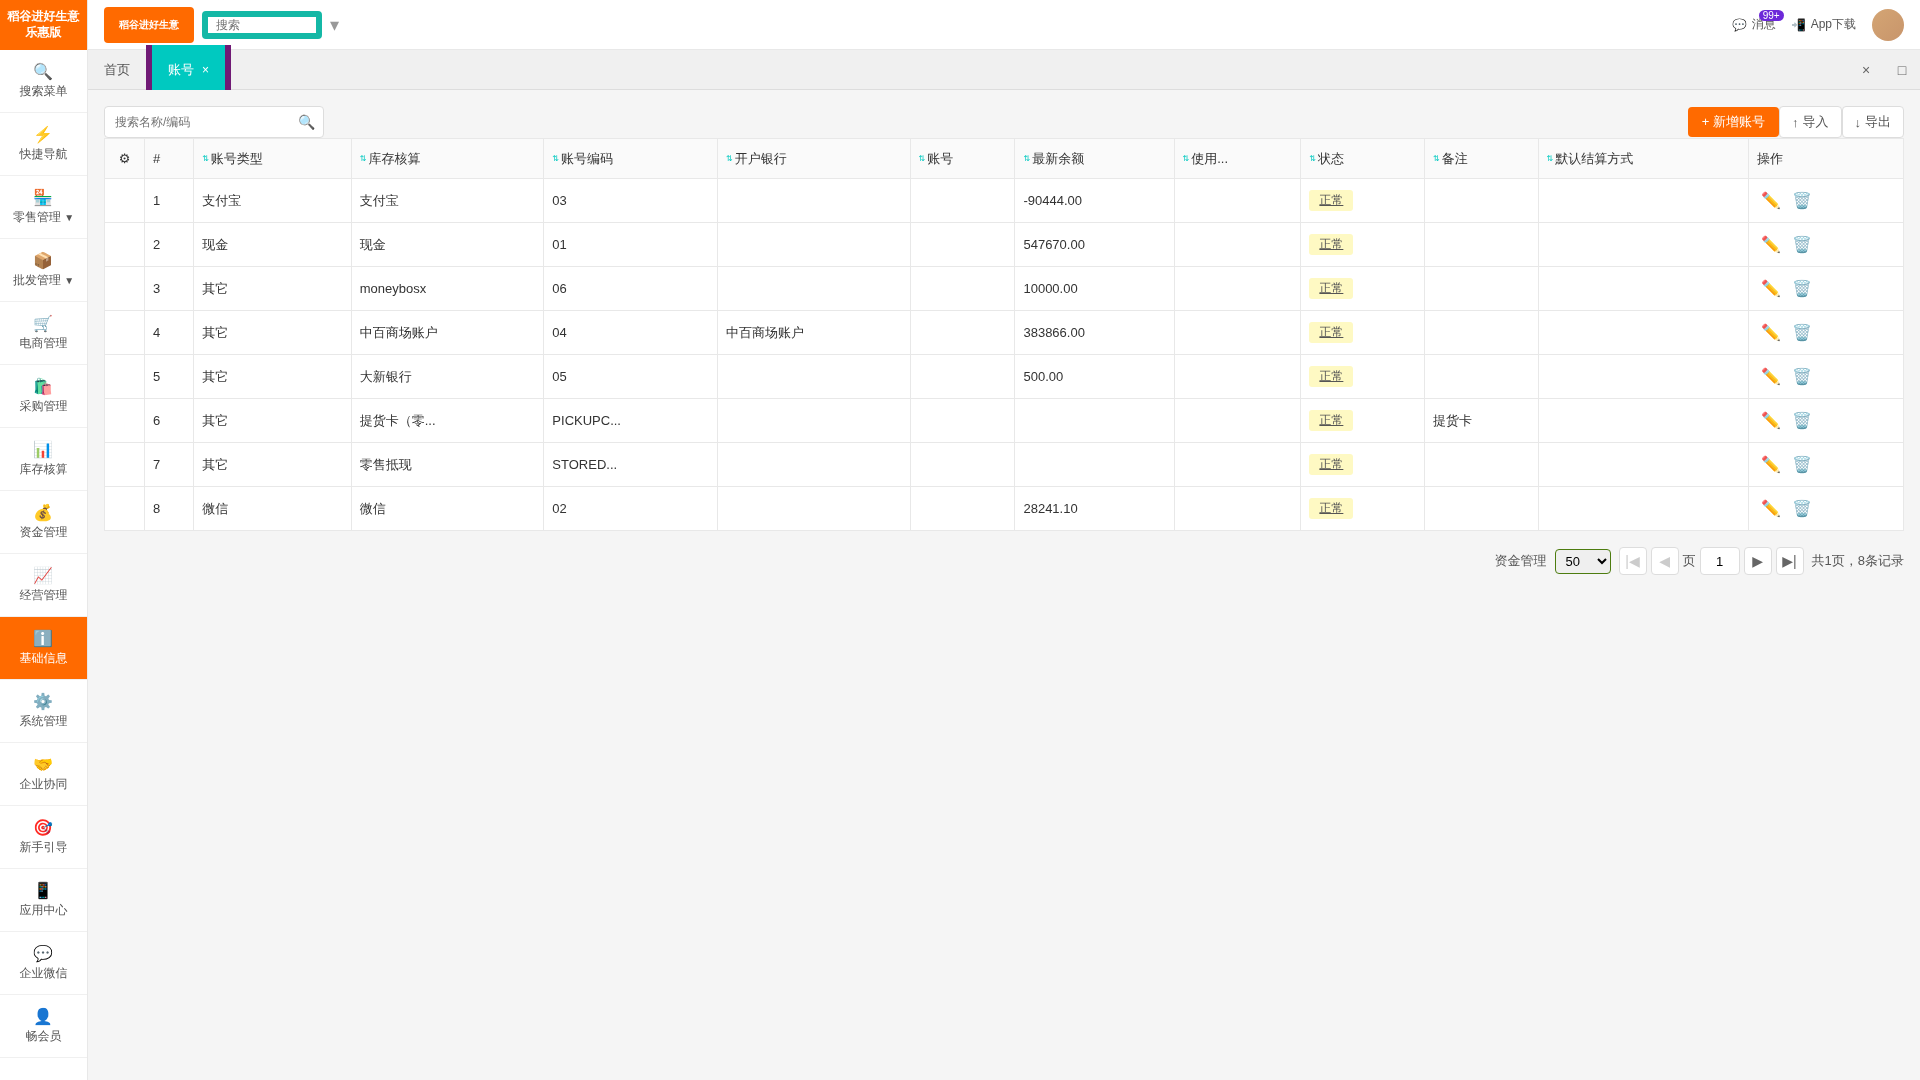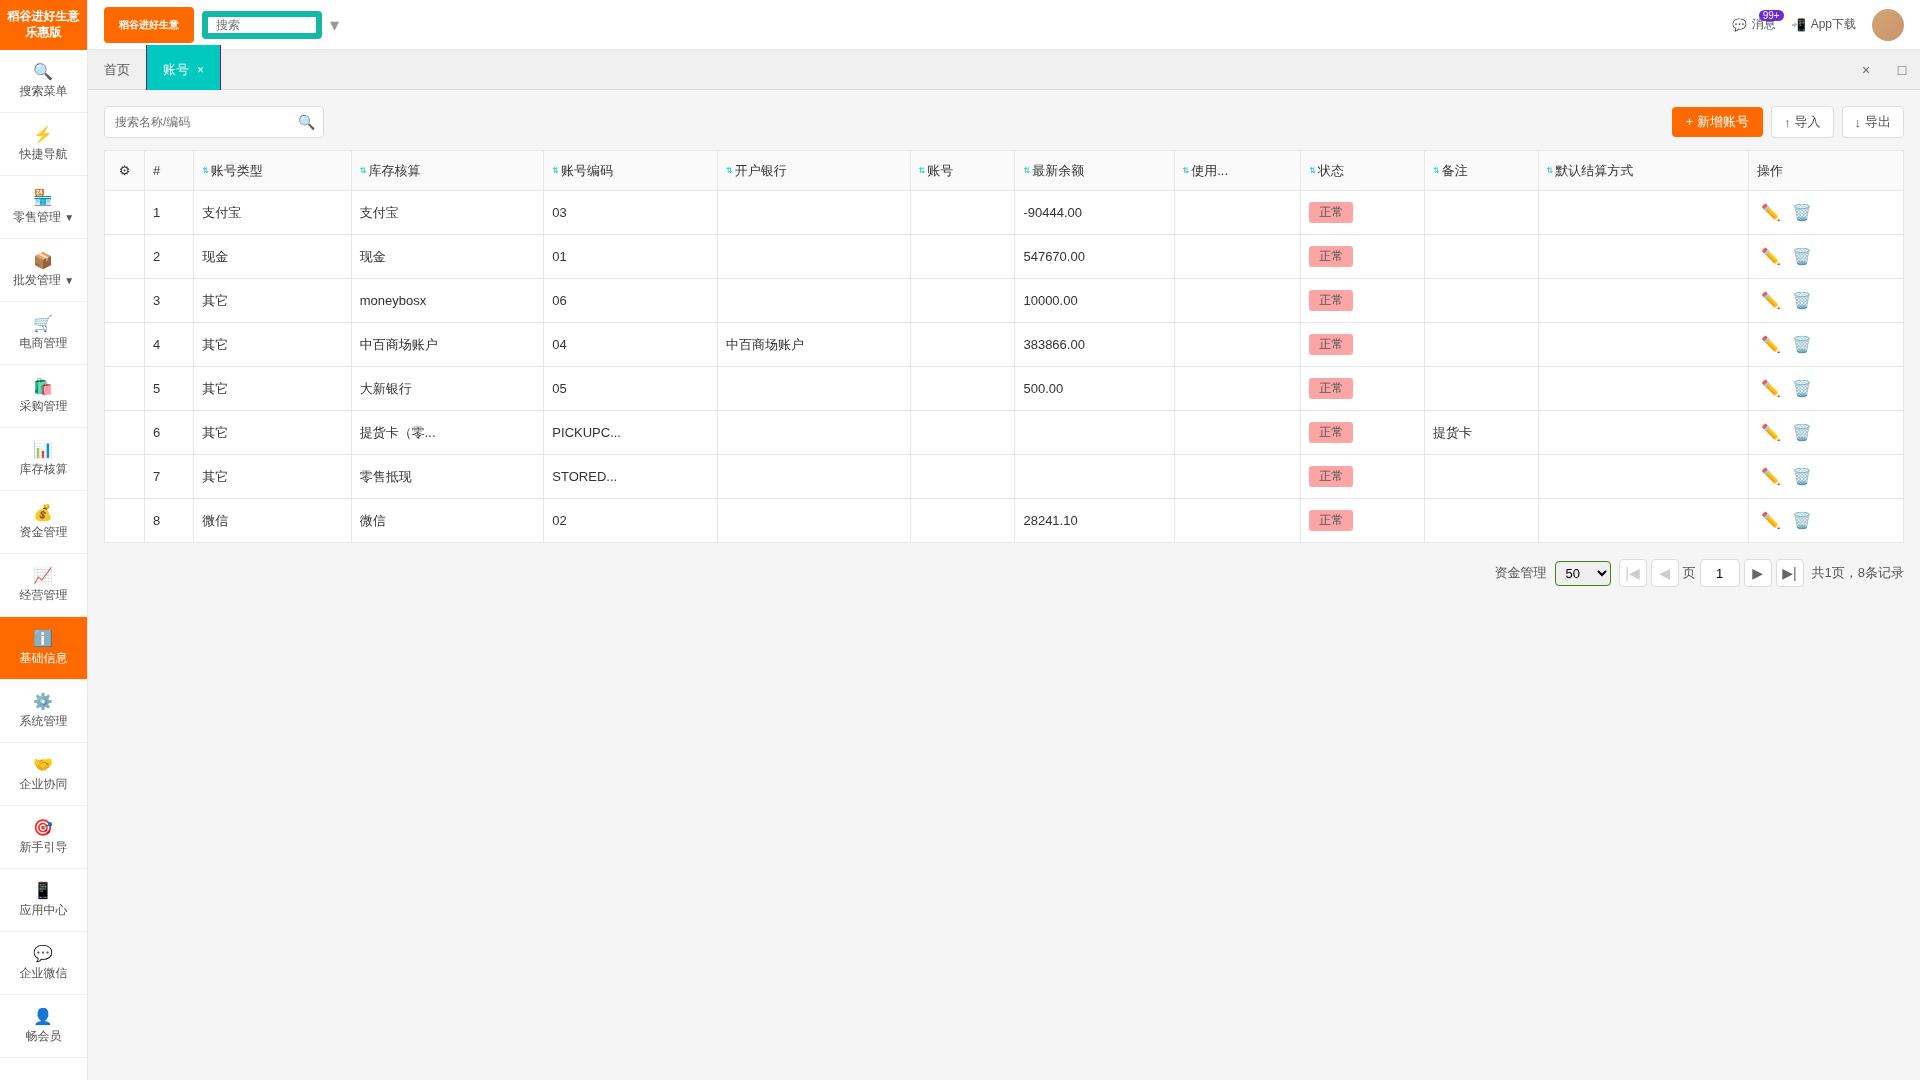--- a/index.html
+++ b/index.html
@@ -133,21 +133,21 @@
       border-bottom: 1px solid #ddd;
     }
     .tab {
       height: 50px;
       display: flex;
       align-items: center;
       padding: 0 16px;
       font-size: 13px;
       cursor: pointer;
       color: #555;
-      border-right: 1px solid #701a75;
+      border-right: 6px solid #701a75;
     }
     .tab.active {
       background: #00c9c0;
       color: #fff;
     }
     .tab-close {
       margin-left: 8px;
       font-size: 12px;
       cursor: pointer;
     }
@@ -174,21 +174,21 @@
       padding: 16px;
       overflow: auto;
       background: #f5f5f5;
     }
 
     
     .toolbar {
       display: flex;
       align-items: flex-end;
       justify-content: space-between;
-      margin-bottom: 12px;
+      margin-bottom: 0;
     }
     .search-box {
       display: flex;
       align-items: center;
       border: 1px solid #ddd;
       border-radius: 4px;
       background: #fff;
       overflow: hidden;
       width: 220px;
     }
@@ -205,21 +205,20 @@
       height: 30px;
       background: none;
       border: none;
       cursor: pointer;
       color: #999;
       font-size: 14px;
     }
     .toolbar-right {
       display: flex;
       align-items: center;
-      gap: 8px;
     }
     .btn-primary {
       background: #ff6a00;
       color: #fff;
       border: none;
       border-radius: 4px;
       padding: 6px 14px;
       font-size: 13px;
       cursor: pointer;
       display: flex;
@@ -263,22 +262,23 @@
       border: 1px solid #e8e8e8;
       padding: 10px 8px;
       color: #333;
       background: #fff;
     }
     .status-badge {
       display: inline-block;
       padding: 2px 10px;
       border-radius: 3px;
       font-size: 12px;
-      background: #fca5a5;
+      background: #fef9c3;
       color: #555;
+      text-decoration: underline;
     }
     .action-btn {
       background: none;
       border: none;
       cursor: pointer;
       font-size: 16px;
       color: #666;
       padding: 2px 4px;
     }
 

